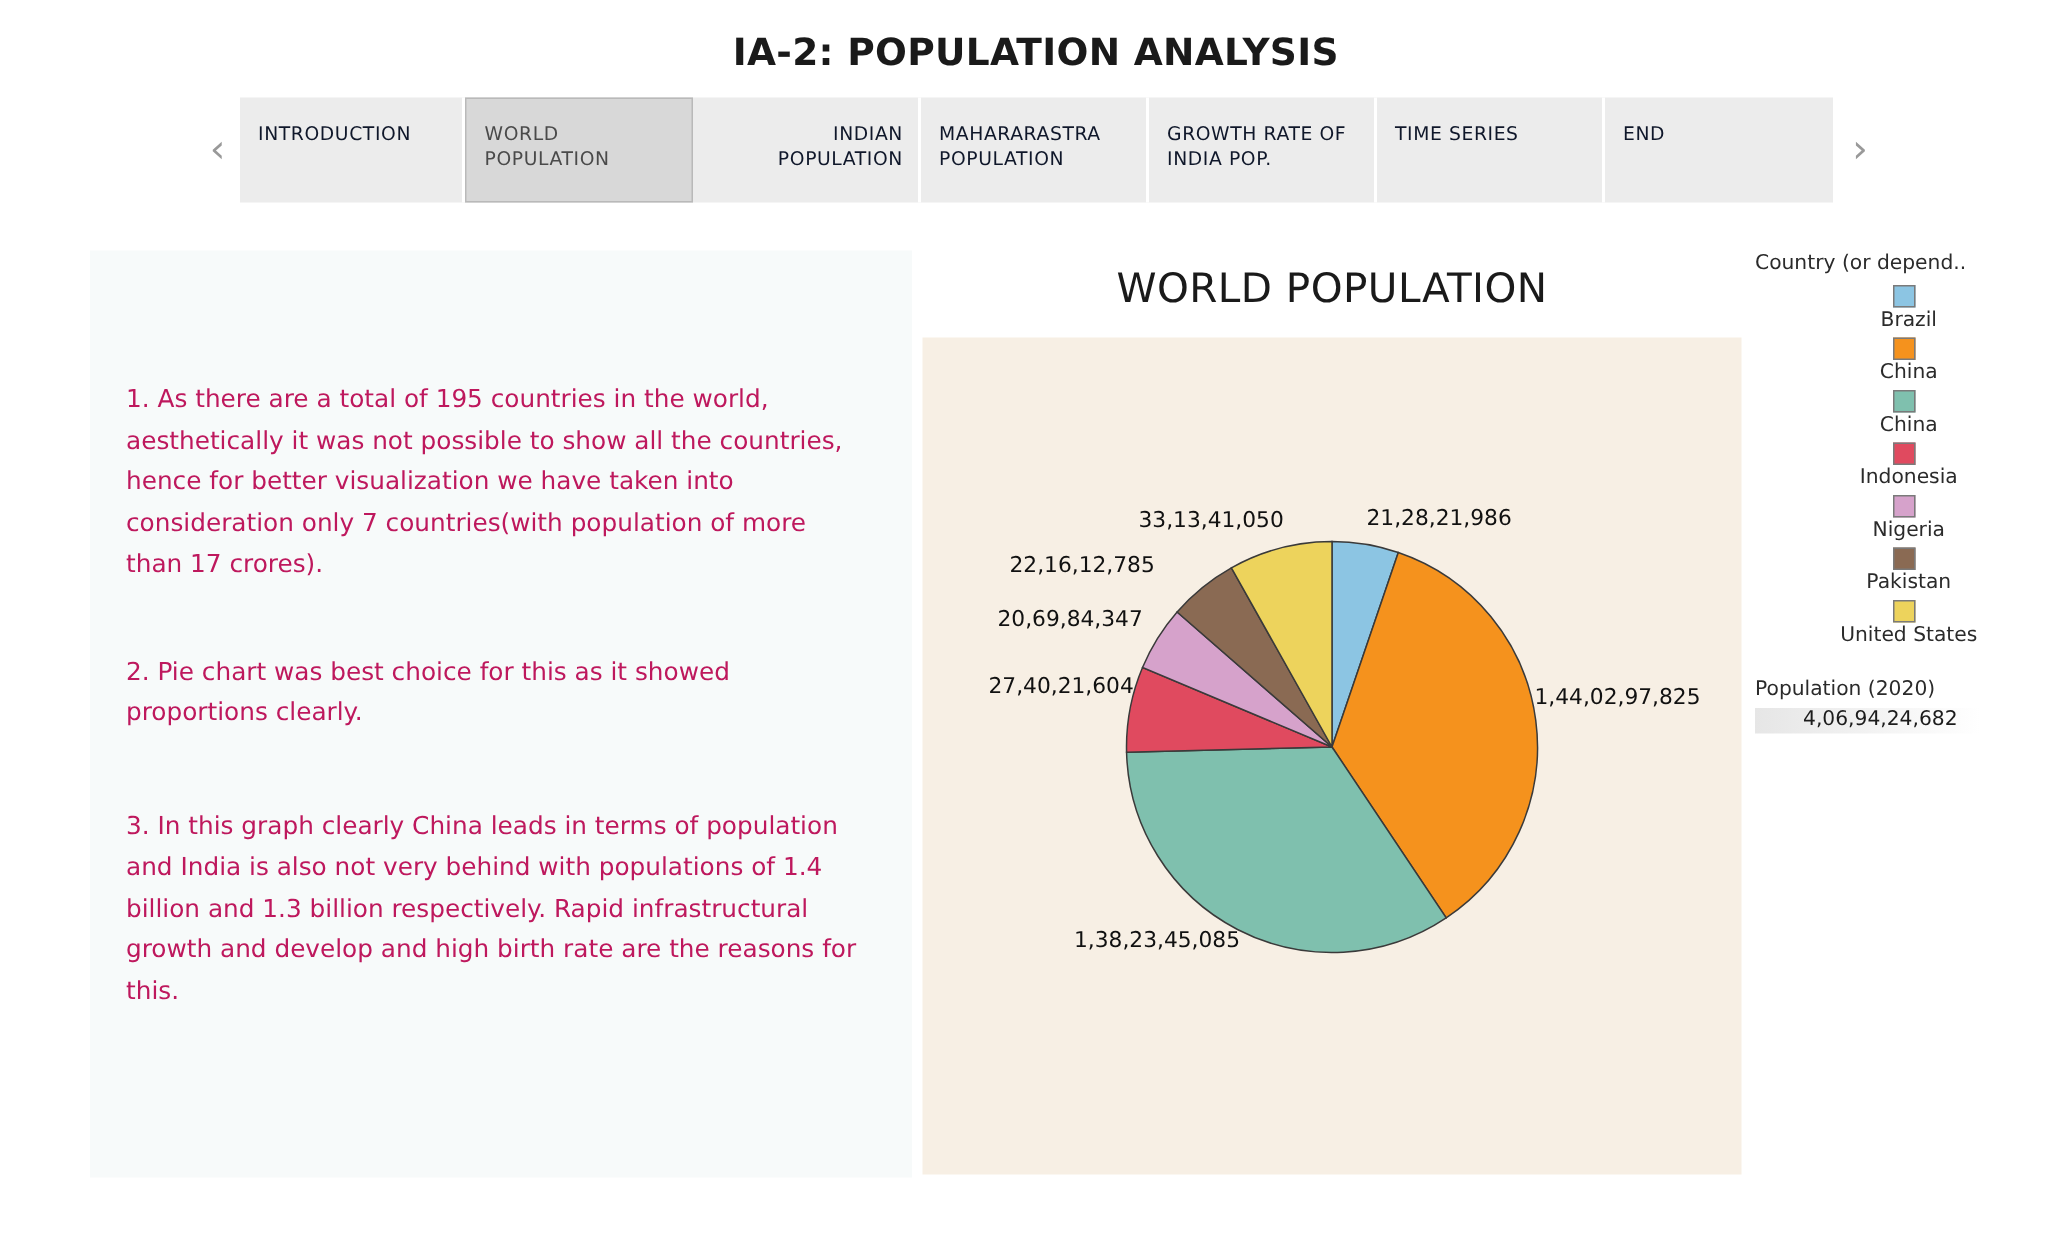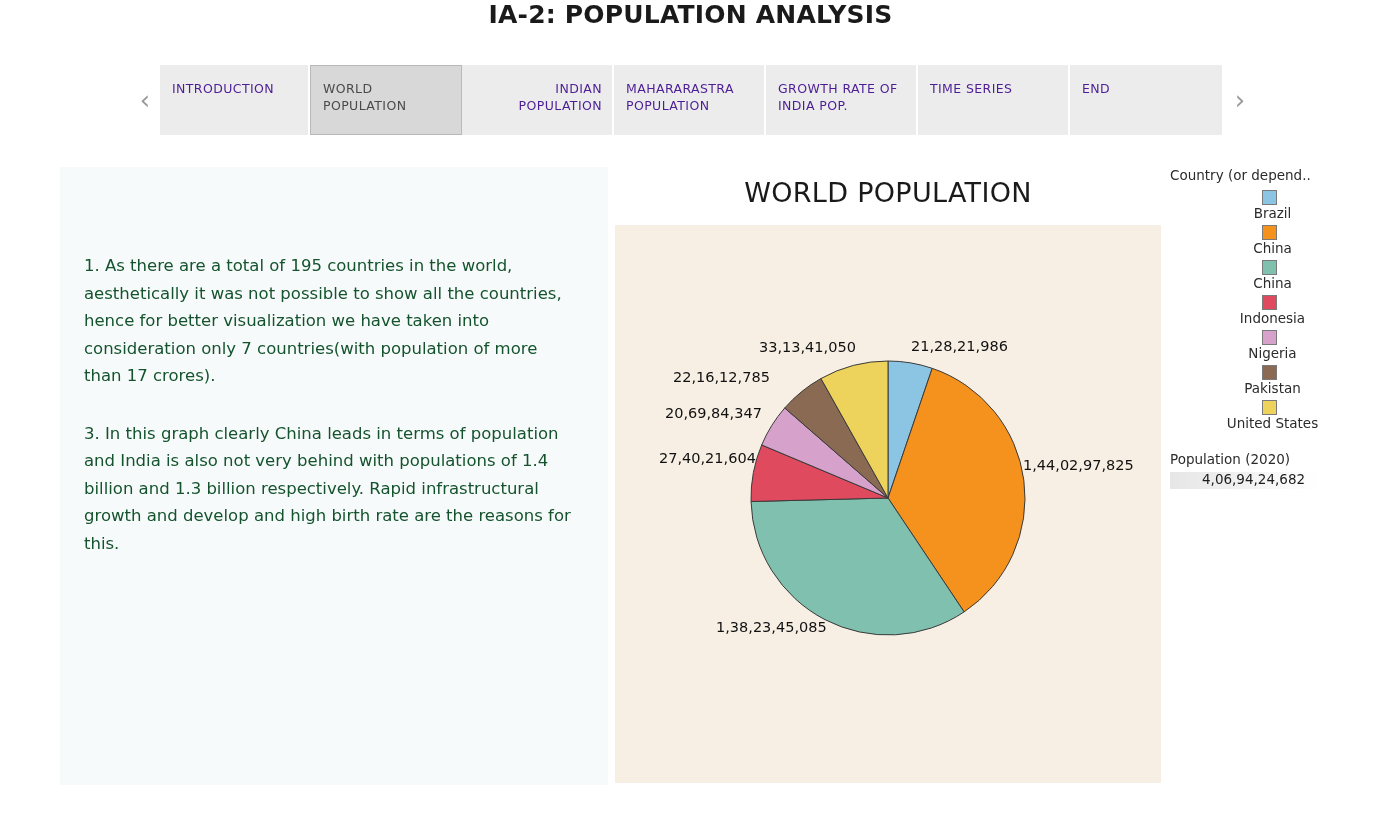--- a/index.html
+++ b/index.html
@@ -11,20 +11,21 @@
     overflow: hidden;
     font-family: "DejaVu Sans", "Liberation Sans", sans-serif;
   }
 
   #page-title {
     text-align: center;
     font-size: 25px;
     font-weight: bold;
     color: #1a1a1a;
     letter-spacing: 0.2px;
+    padding-top: 20px;
     margin: 0;
     font-family: "DejaVu Sans", "Liberation Sans", sans-serif;
   }
 
   
   .nav-strip {
     position: absolute;
     top: 65px;
     left: 130px;
     width: 1125px;
@@ -44,21 +45,21 @@
     user-select: none;
   }
   .nav-tabs {
     display: flex;
     flex: 1;
     height: 70px;
   }
   .nav-tab {
     background: #ececec;
     border-right: 2px solid #ffffff;
-    color: #4c1d95;
+    color: #0f172a;
     font-size: 12.5px;
     letter-spacing: 0.4px;
     padding: 16px 10px 0 12px;
     box-sizing: border-box;
     line-height: 1.35;
     cursor: pointer;
     text-transform: uppercase;
     overflow: hidden;
   }
   .nav-tab:last-child { border-right: none; }
@@ -90,21 +91,21 @@
     left: 60px;
     top: 0;
     width: 548px;
     height: 618px;
     background: #f7fafa;
     box-sizing: border-box;
     padding: 85px 30px 0 24px;
   }
   .para {
     font-size: 16.5px;
-    color: #14532d;
+    color: #be185d;
     line-height: 1.67;
     margin: 0 0 30px 0;
     font-family: "DejaVu Sans", "Liberation Sans", sans-serif;
   }
   .para.p2 { margin-top: 44px; margin-bottom: 48px;}
   .para.p3 { margin-top: 0; }
 
   
   .chart-wrap {
     position: absolute;
@@ -210,20 +211,21 @@
     <div class="nav-tab w6">TIME SERIES</div>
     <div class="nav-tab w7">END</div>
   </div>
   <div class="nav-arrow">›</div>
 </div>
 
 <div class="content">
 
   <div class="text-panel">
     <p class="para p1">1. As there are a total of 195 countries in the world, aesthetically it was not possible to show all the countries, hence for better visualization we have taken into consideration only 7 countries(with population of more than 17 crores).</p>
+    <p class="para p2">2. Pie chart was best choice for this as it showed proportions clearly.</p>
     <p class="para p3">3. In this graph clearly China leads in terms of population and India is also not very behind with populations of 1.4 billion and 1.3 billion respectively. Rapid infrastructural growth and develop and high birth rate are the reasons for this.</p>
   </div>
 
   <div class="chart-wrap">
     <div class="chart-title">WORLD POPULATION</div>
     <div class="chart-canvas">
       <svg class="pie-svg" width="546" height="558" viewBox="0 0 546 558">
         <g id="pie-slices">
             <path d="M 273 273 L 273.00 136.00 A 137 137 0 0 1 317.21 143.33 Z" fill="#8cc5e3" stroke="#3a3a3a" stroke-width="1"></path>
             <path d="M 273 273 L 317.21 143.33 A 137 137 0 0 1 349.13 386.90 Z" fill="#f5921d" stroke="#3a3a3a" stroke-width="1"></path>

